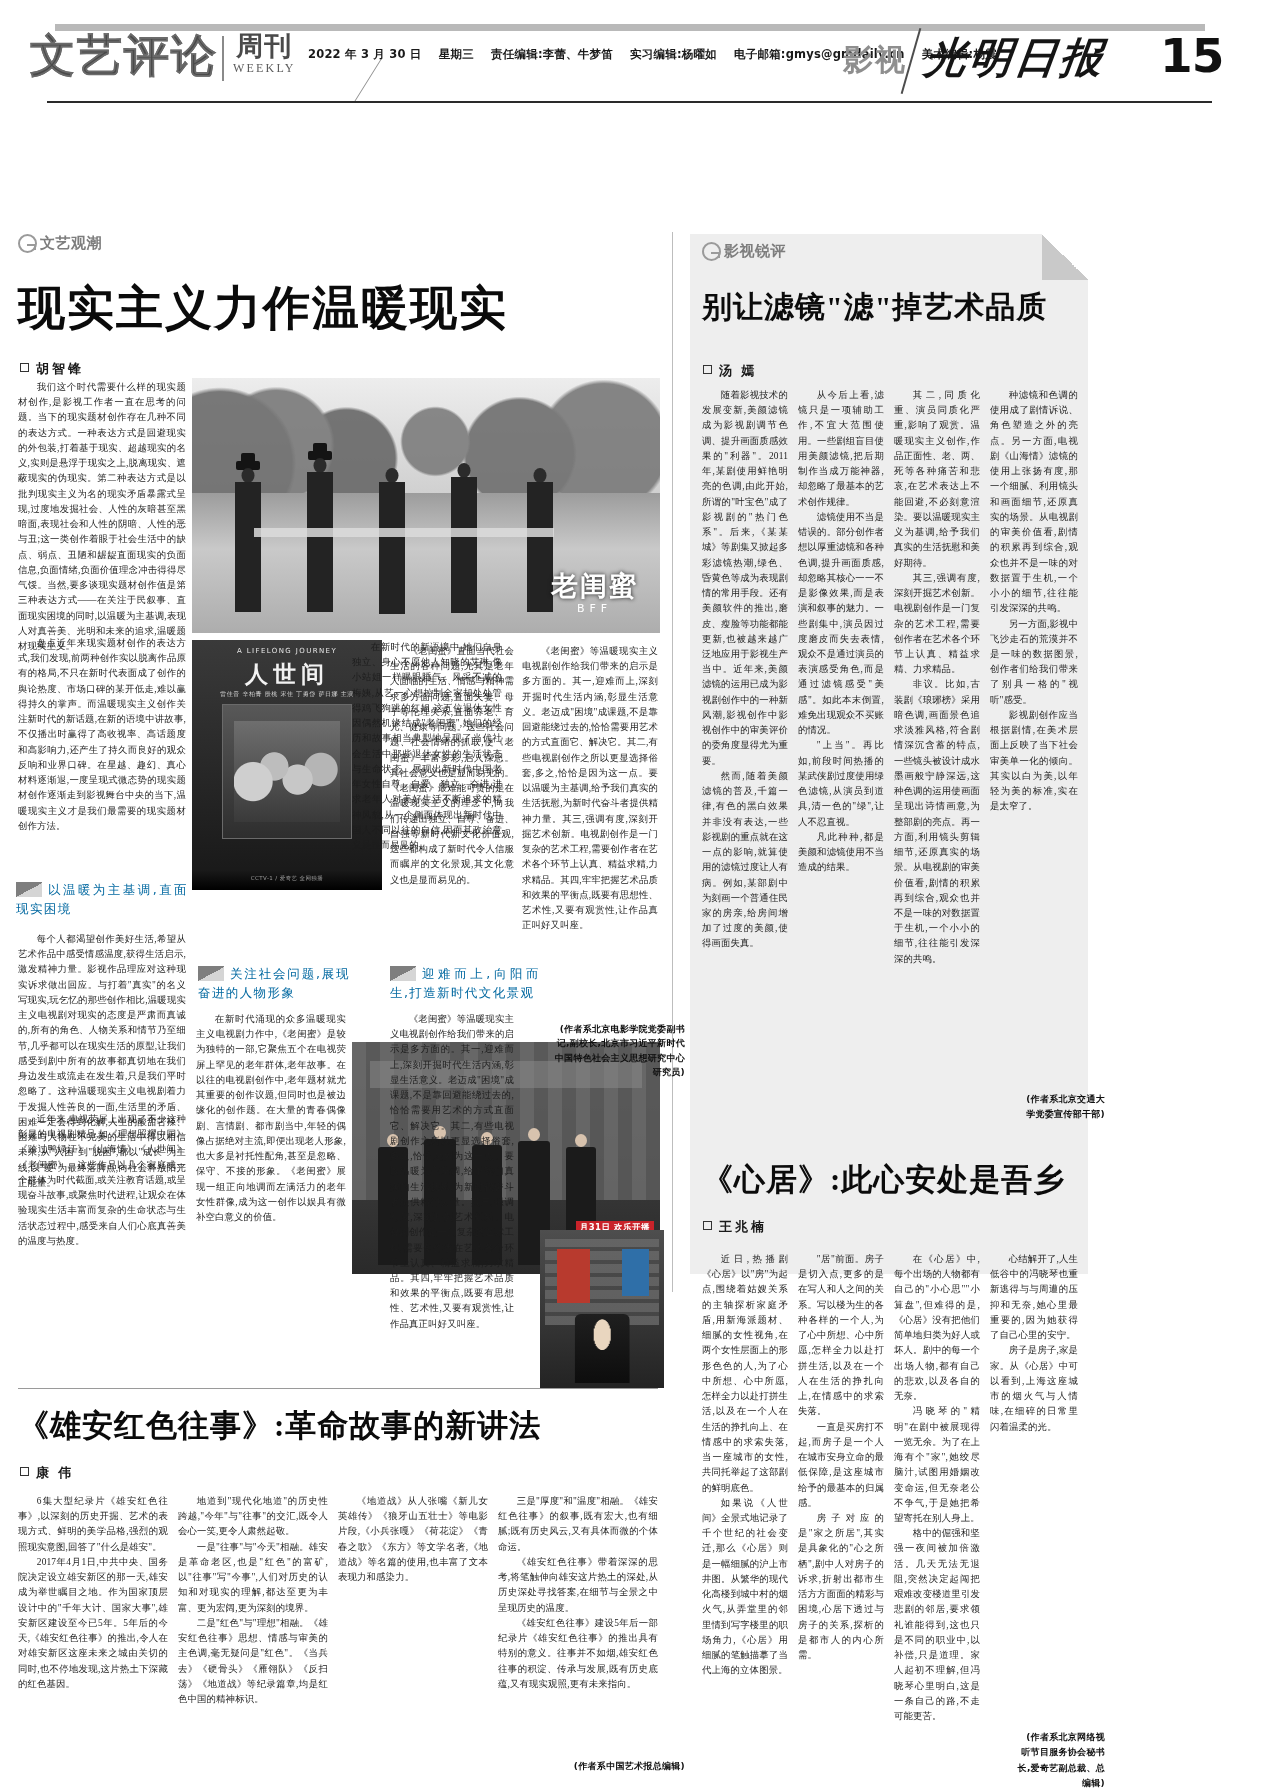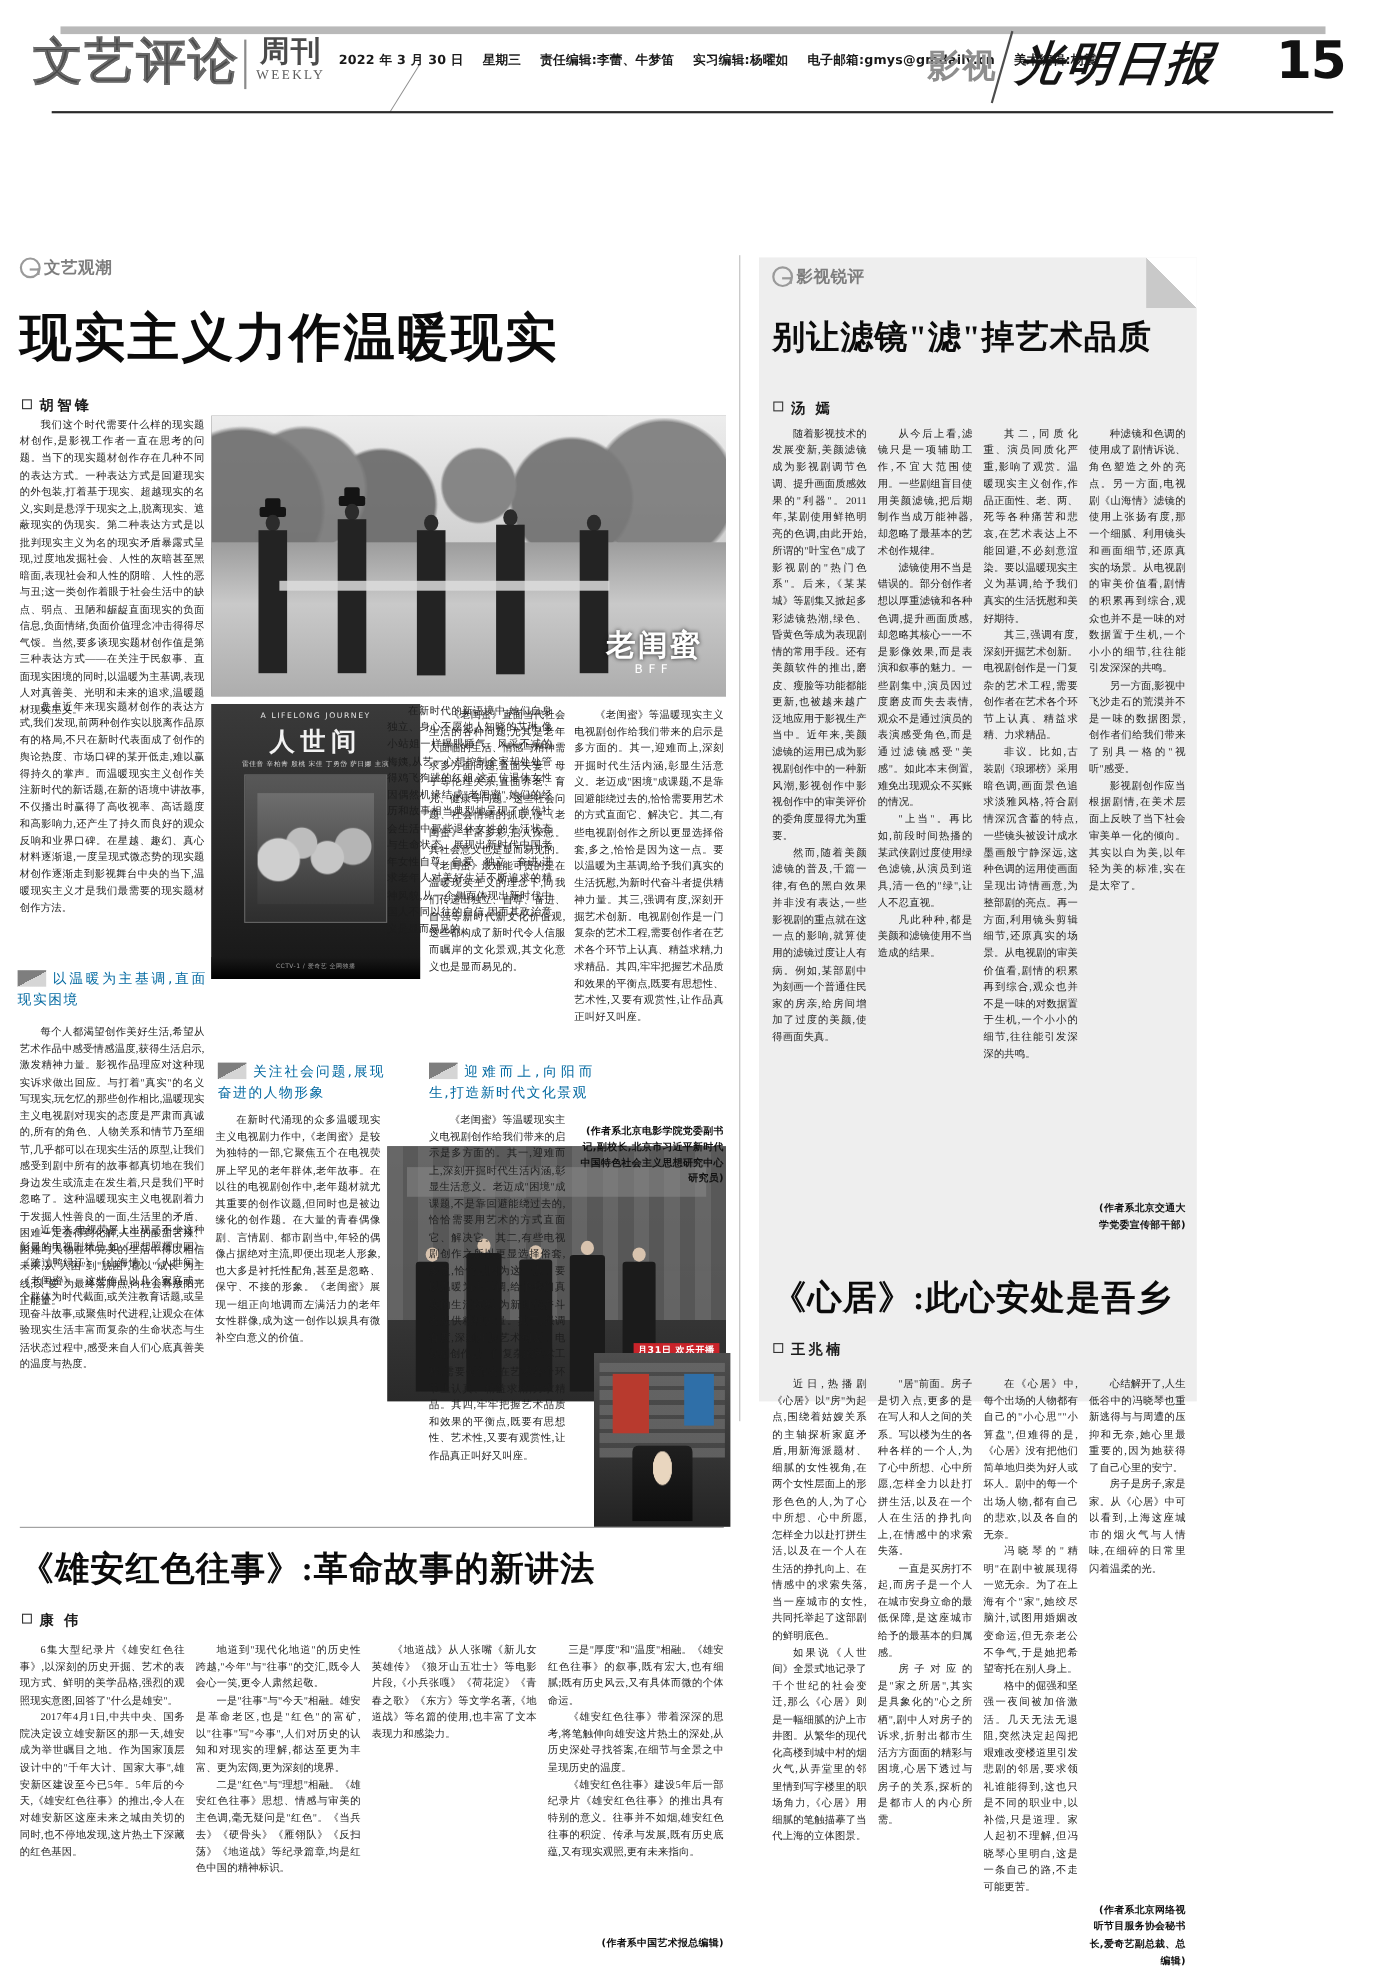--- a/index.html
+++ b/index.html
@@ -314,20 +314,21 @@
     position:absolute; width:46px; height:46px;
     background:linear-gradient(225deg,#ffffff 0 50%, #c9c9c9 50% 100%);
   }
 
   .hrule { position:absolute; background:#111; }
 
   .credit {
     font-weight:700; text-align:right; letter-spacing:.3px;
     font-family:"DejaVu Sans","Liberation Sans",sans-serif;
     font-size:9px;
+    margin-left:27px;
   }
 </style>
 </head>
 <body>
 
 <div class="masthead">
   <div class="mh-topbar"></div>
   <div class="mh-logo">文艺评论</div>
   <div class="mh-divider"></div>
   <div class="mh-weekly">

